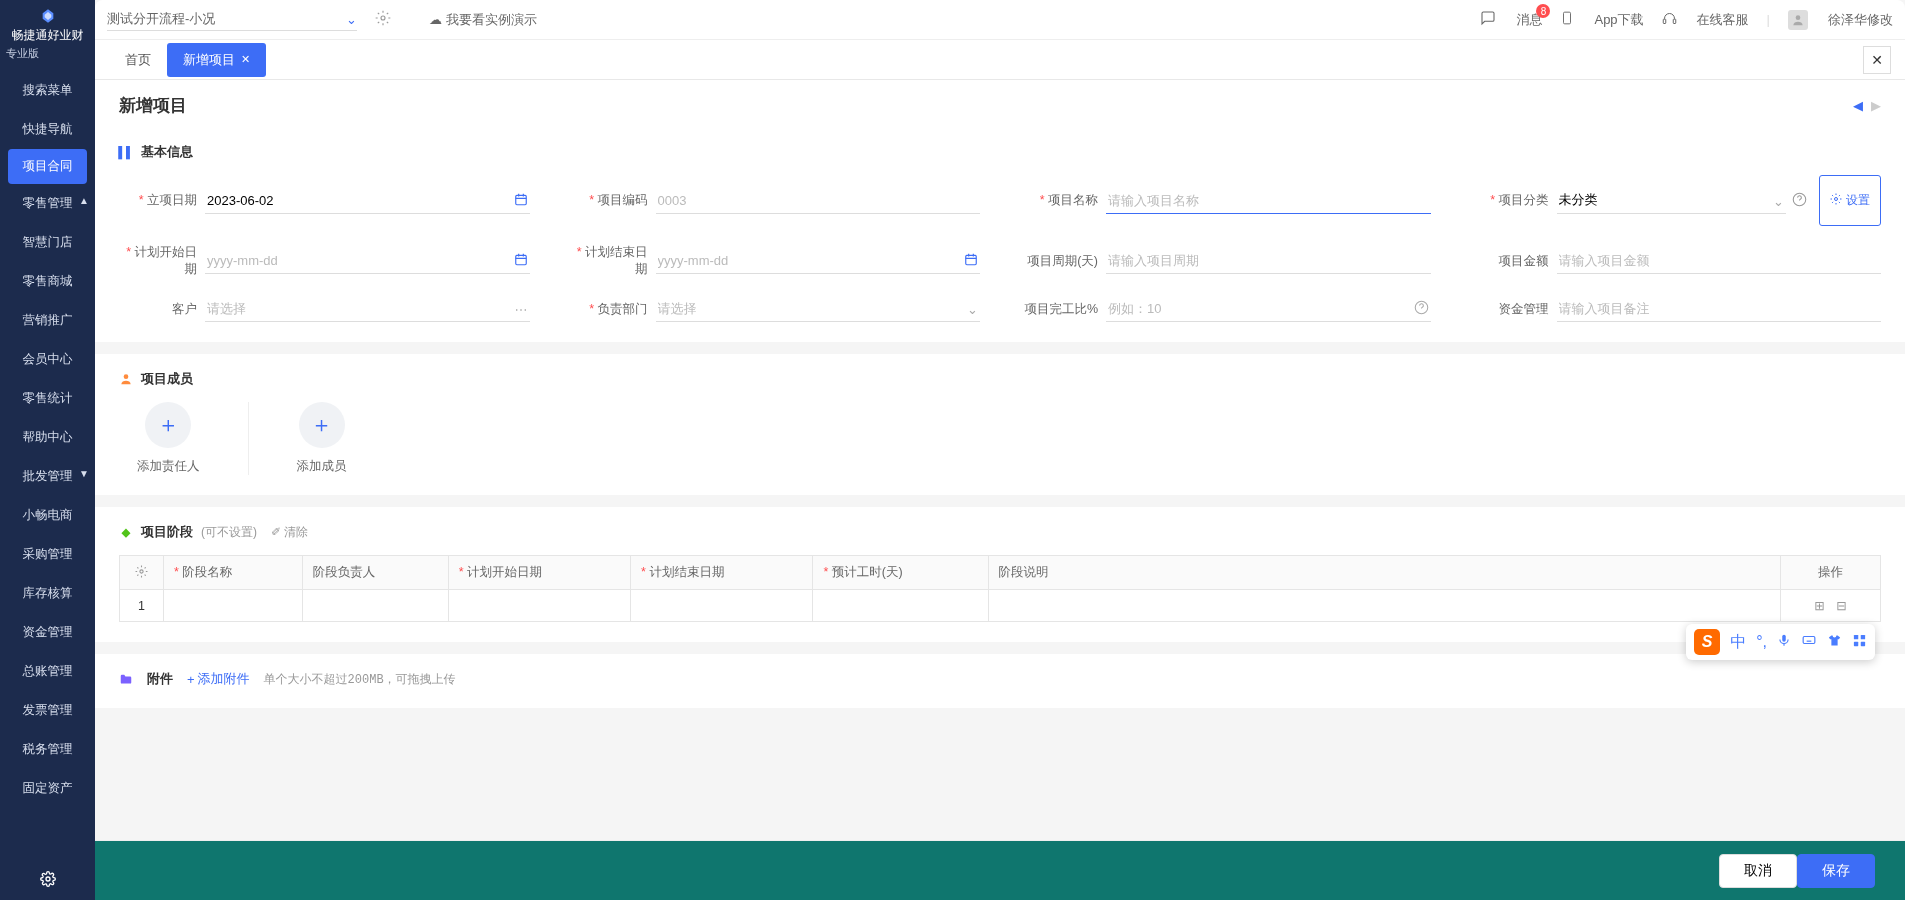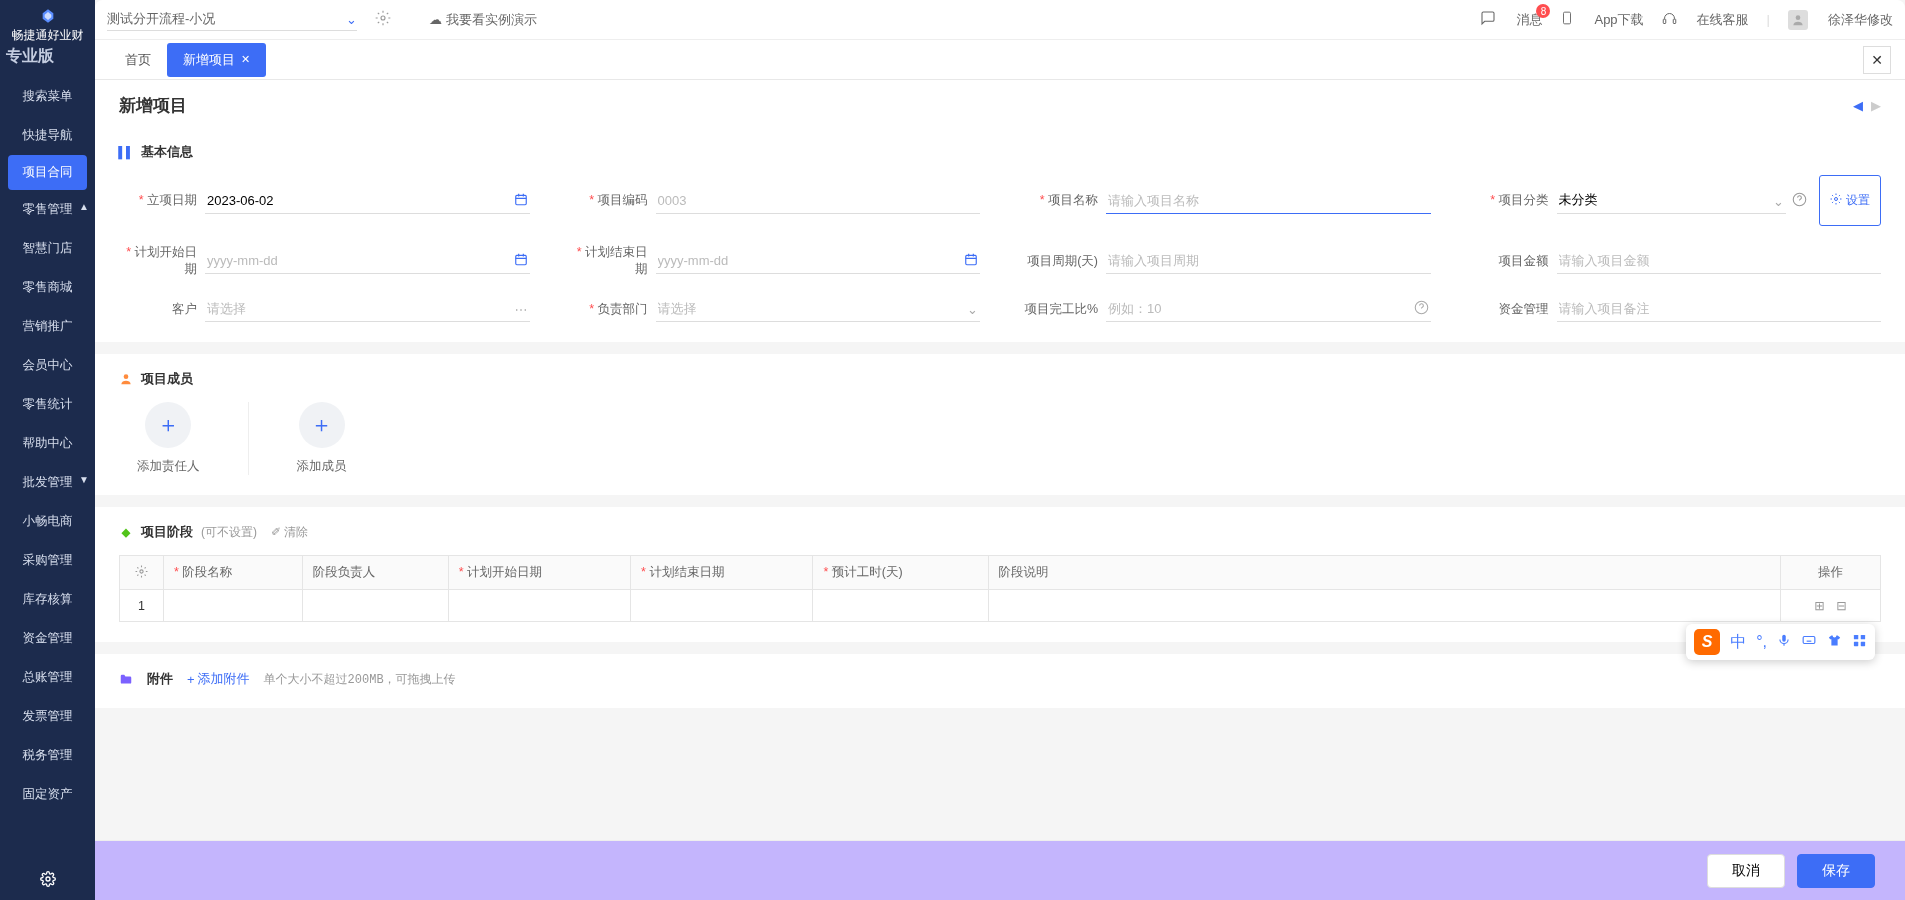--- a/index.html
+++ b/index.html
@@ -3,21 +3,21 @@
 <meta charset="utf-8">
 <style>
 * { margin: 0; padding: 0; box-sizing: border-box; }
 body { font-family: -apple-system, "Microsoft YaHei", sans-serif; font-size: 13px; color: #333; background: #f5f5f5; overflow: hidden; }
 
 .app { display: flex; width: 1905px; height: 900px; }
 
 
 .sidebar { width: 95px; background: #1c2b4d; color: #c4cde0; display: flex; flex-direction: column; }
 .sidebar-logo { display: flex; align-items: center; padding: 8px 6px 2px 6px; color: #fff; font-size: 12px; flex-direction: column; }
-.sidebar-edition { font-size: 16px; color: #c4cde0; padding: 0 6px 10px 6px; font-weight: bold; }
+.sidebar-edition { font-size: 11px; color: #c4cde0; padding: 0 6px 10px 6px; }
 .sidebar-items { flex: 1; overflow-y: auto; }
 .sidebar-items::-webkit-scrollbar { width: 0; }
 .sidebar-item { padding: 11px 0; text-align: center; font-size: 12.5px; cursor: pointer; position: relative; color: #d8dfee;}
 .sidebar-item.active { background: #3d6df6; color: #fff; border-radius: 4px; margin: 0 8px; padding: 9px 0; }
 .sidebar-item .arrow { position: absolute; right: 6px; font-size: 10px; }
 .sidebar-footer { padding: 10px 0; text-align: center; }
 .gear-icon-sidebar { color: #fff; }
 
 
 .main { flex: 1; display: flex; flex-direction: column; background: #fff; min-width: 0; border-radius: 8px; }
@@ -87,21 +87,21 @@
 .stage-table .gear-col { width: 44px; text-align: center; }
 .stage-table .op-col { width: 100px; text-align: center; }
 .stage-table .seq { text-align: center; }
 
 
 .attach-row { display: flex; align-items: center; gap: 14px; }
 .add-attach { color: #3d6df6; cursor: pointer; display:flex; align-items:center; gap:3px;}
 .attach-hint { color: #999; font-size: 12px; font-family: Liberation Mono, monospace; }
 
 
-.page-footer { height: 60px; display: flex; align-items: center; justify-content: flex-end; gap: 12px; padding: 0 30px; background: #c4b5fd; border-top: 1px solid #eee; }
+.page-footer { height: 60px; display: flex; align-items: center; justify-content: flex-end; padding: 0 30px; background: #0f766e; border-top: 1px solid #eee; }
 .btn { padding: 7px 24px; border-radius: 4px; font-size: 14px; cursor: pointer; border: 1px solid #ddd; background: #fff; }
 .btn.primary { background: #3d6df6; color: #fff; border-color: #3d6df6; }
 
 
 .ime { position: fixed; right: 30px; top: 624px; height: 36px; background: #fff; border-radius: 6px; box-shadow: 0 2px 10px rgba(0,0,0,0.2); display: flex; align-items: center; padding: 0 8px; gap: 10px; }
 .ime-s { width: 26px; height: 26px; background: #ff6a00; color: #fff; border-radius: 5px; display: flex; align-items: center; justify-content: center; font-weight: bold; font-style: italic; font-size: 16px;}
 .ime-i { color: #4a7dff; font-size: 16px; cursor: pointer; }
 </style>
 </head>
 <body>

